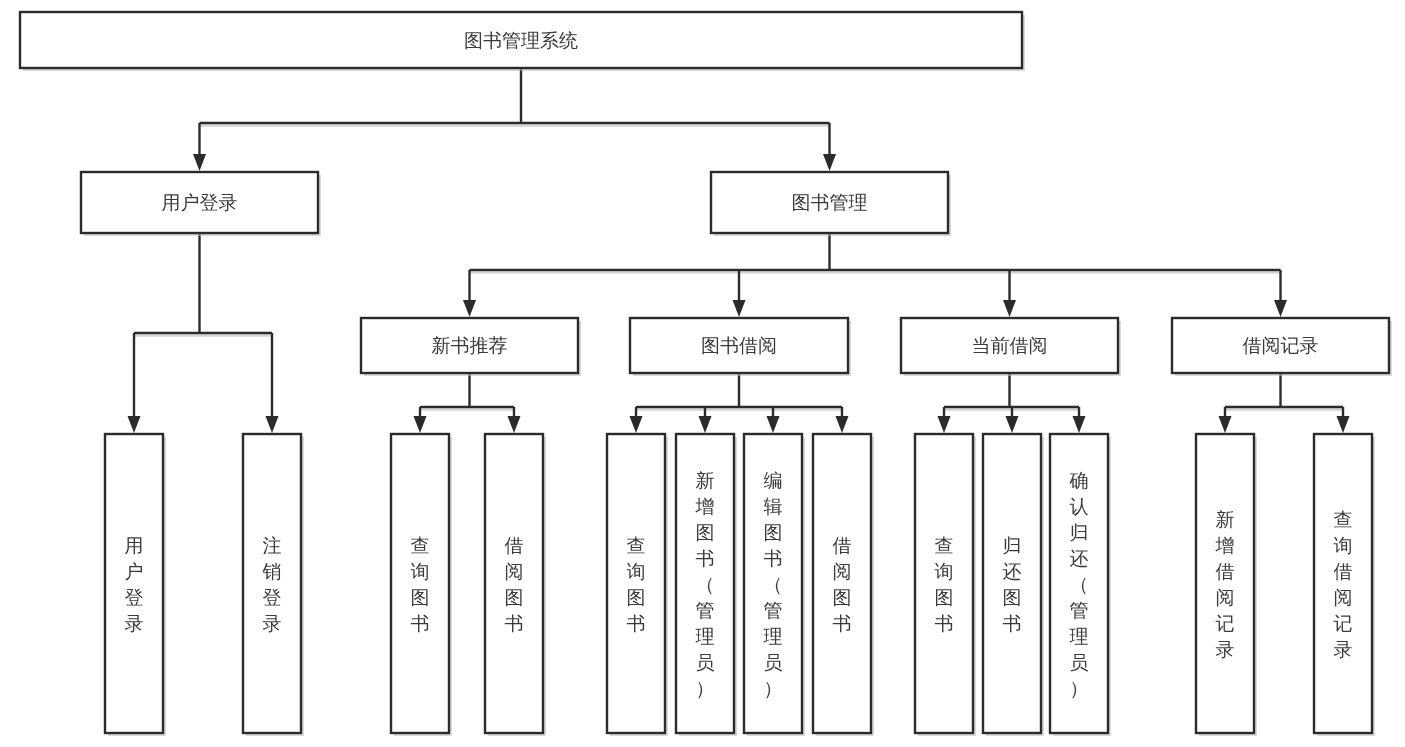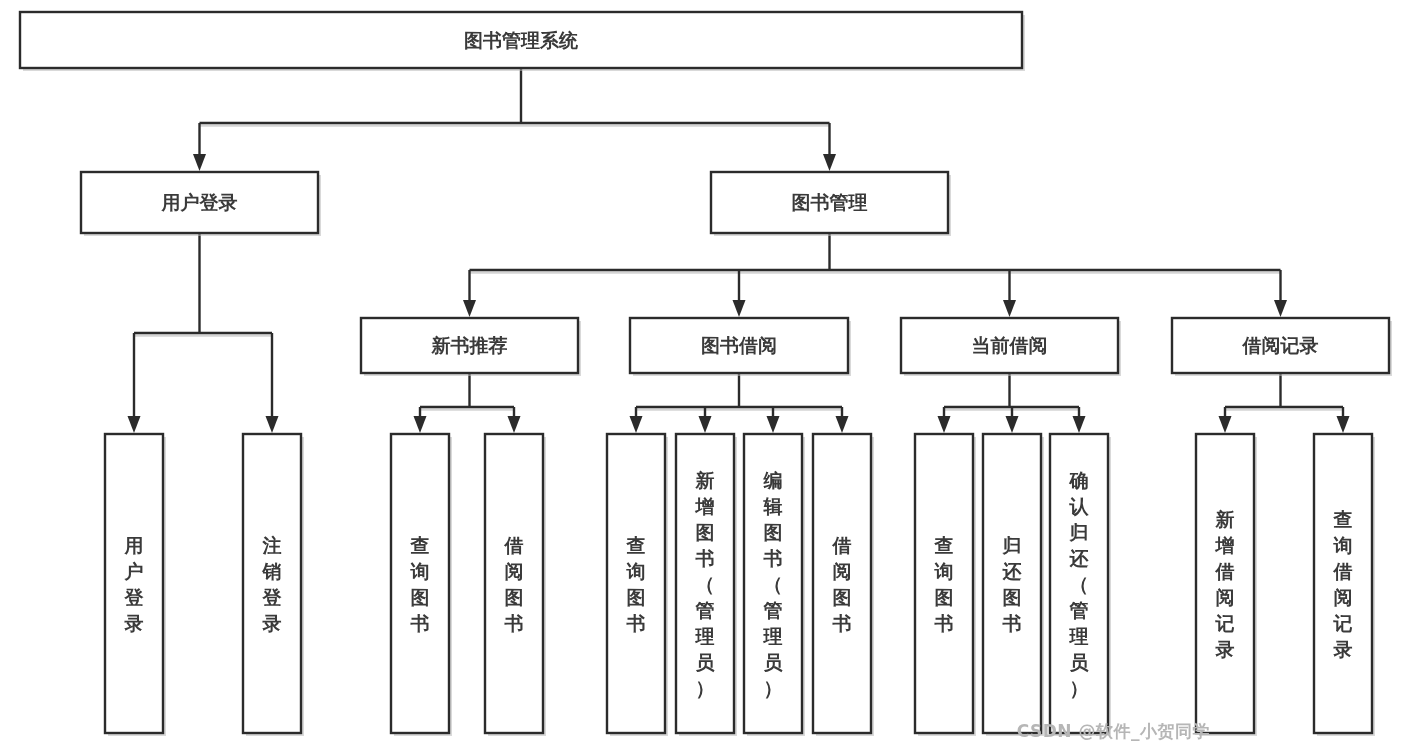--- a/index.html
+++ b/index.html
@@ -12,21 +12,20 @@
     width: 1405px;
     height: 747px;
     font-family: "DejaVu Sans", "Liberation Sans", sans-serif;
     overflow: hidden;
     position: relative;
   }
   #diagram-root {
     position: relative;
     width: 1220px;
     height: 747px;
-    font-weight: bold;
   }
   svg#flow-svg {
     position: absolute;
     top: 0;
     left: 0;
     width: 1405px;
     height: 747px;
     display: block;
   }
   .node-rect {
@@ -254,14 +253,13 @@
           <rect x="1196" y="434" width="58" height="299" class="node-rect"></rect>
           <text x="1225" class="node-label-v"><tspan x="1225" y="525.78">新</tspan><tspan x="1225" y="551.78">增</tspan><tspan x="1225" y="577.78">借</tspan><tspan x="1225" y="603.78">阅</tspan><tspan x="1225" y="629.78">记</tspan><tspan x="1225" y="655.78">录</tspan></text>
         </g>
         <g>
           <rect x="1317" y="437" width="58" height="299" class="node-shadow"></rect>
           <rect x="1314" y="434" width="58" height="299" class="node-rect"></rect>
           <text x="1343" class="node-label-v"><tspan x="1343" y="525.78">查</tspan><tspan x="1343" y="551.78">询</tspan><tspan x="1343" y="577.78">借</tspan><tspan x="1343" y="603.78">阅</tspan><tspan x="1343" y="629.78">记</tspan><tspan x="1343" y="655.78">录</tspan></text>
         </g>
       </g>
   </svg>
-  <div class="watermark-text">CSDN @软件_小贺同学</div>
 </div>
 
 </body></html>

